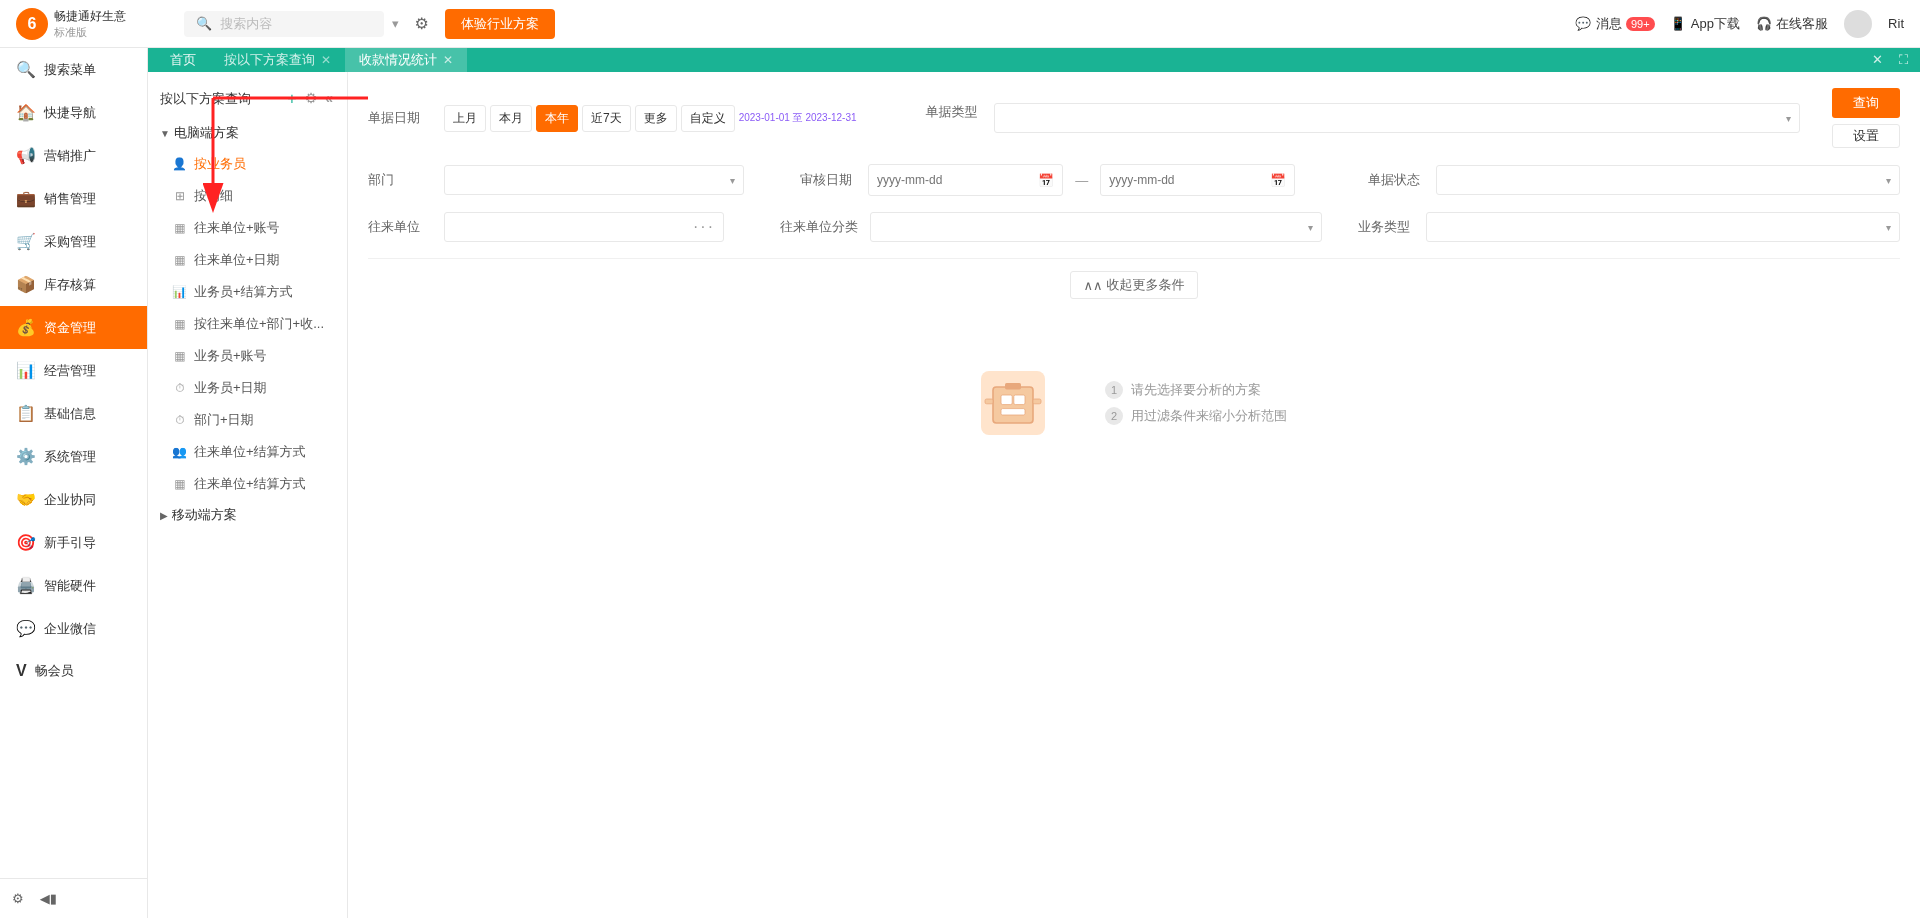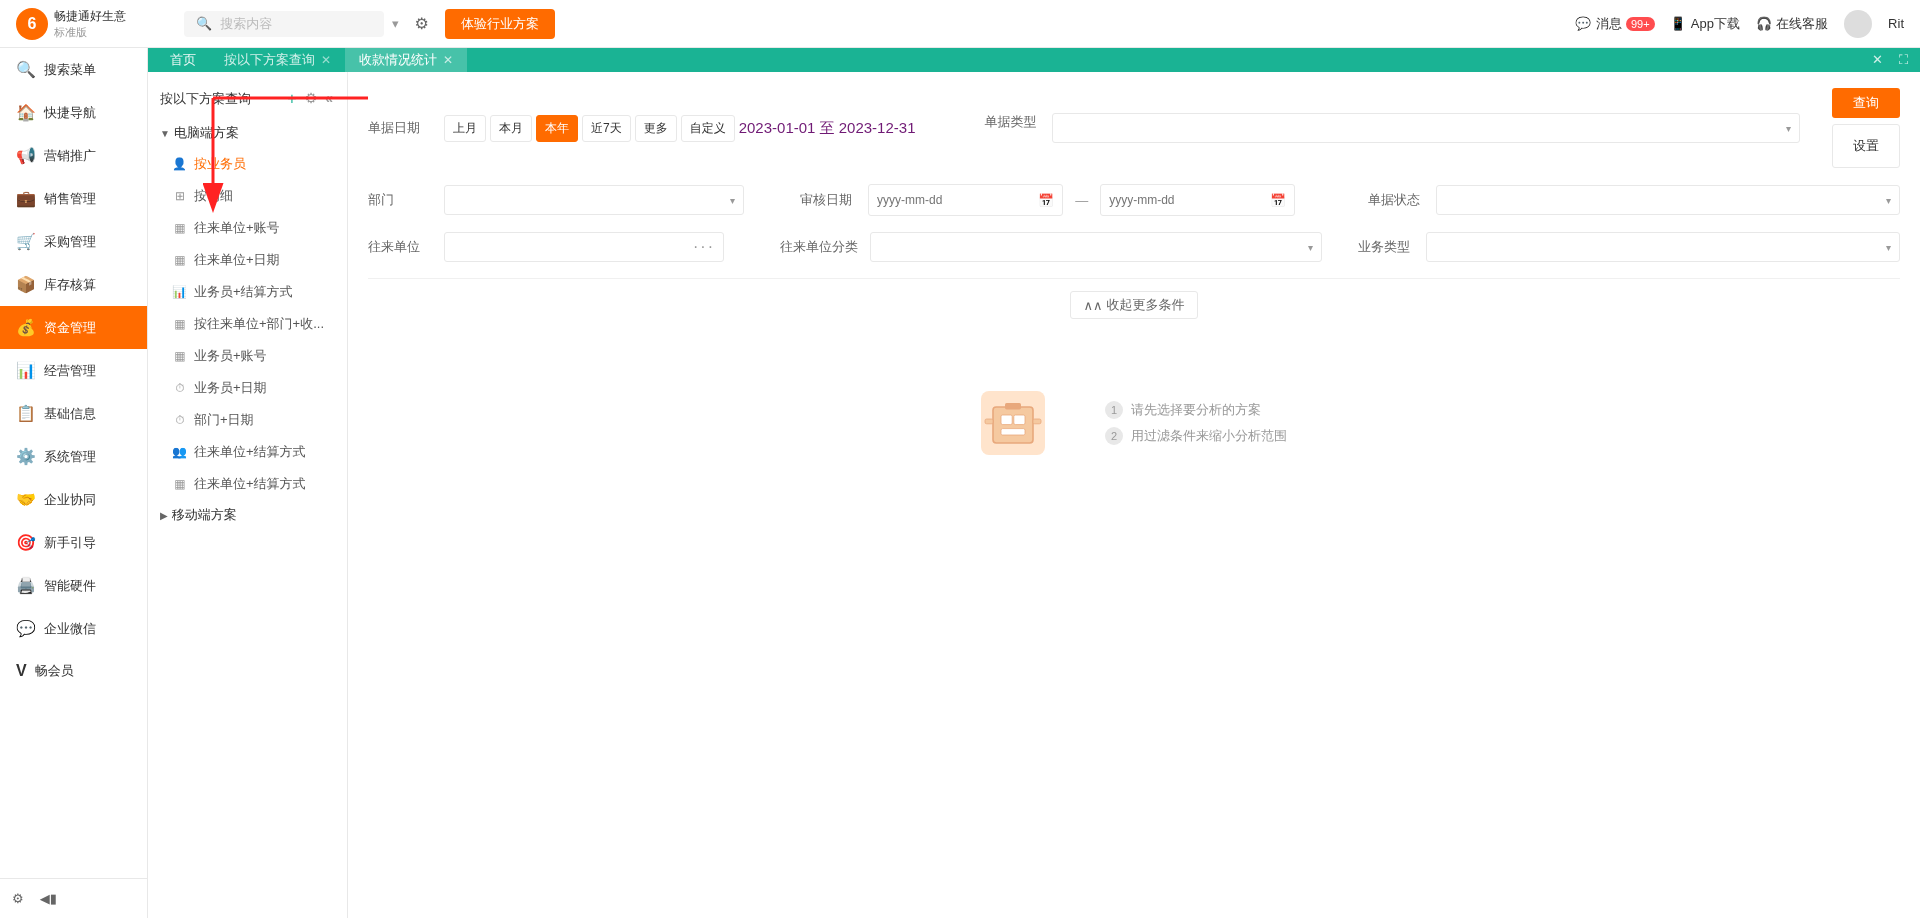--- a/index.html
+++ b/index.html
@@ -280,22 +280,22 @@
       font-size: 12px;
       color: #333;
       background: #fff;
     }
     .date-btn.active {
       background: #ff6b00;
       color: white;
       border-color: #ff6b00;
     }
     .date-range-text {
-      color: #701a75;
-      font-size: 15px;
+      color: #8b5cf6;
+      font-size: 10px;
     }
     .date-input-wrap {
       display: flex;
       align-items: center;
       border: 1px solid #e8e8e8;
       border-radius: 3px;
       padding: 0 8px;
       height: 32px;
       min-width: 130px;
       gap: 6px;
@@ -316,21 +316,21 @@
       border: none;
       border-radius: 3px;
       padding: 6px 20px;
       cursor: pointer;
       font-size: 13px;
     }
     .settings-btn {
       border: 1px solid #e8e8e8;
       background: #fff;
       border-radius: 3px;
-      padding: 12px 20px;
+      padding: 2px 20px;
       cursor: pointer;
       font-size: 13px;
       color: #333;
     }
 
     .collapse-row {
       display: flex;
       justify-content: center;
       padding: 12px 0;
       border-top: 1px solid #f0f0f0;

